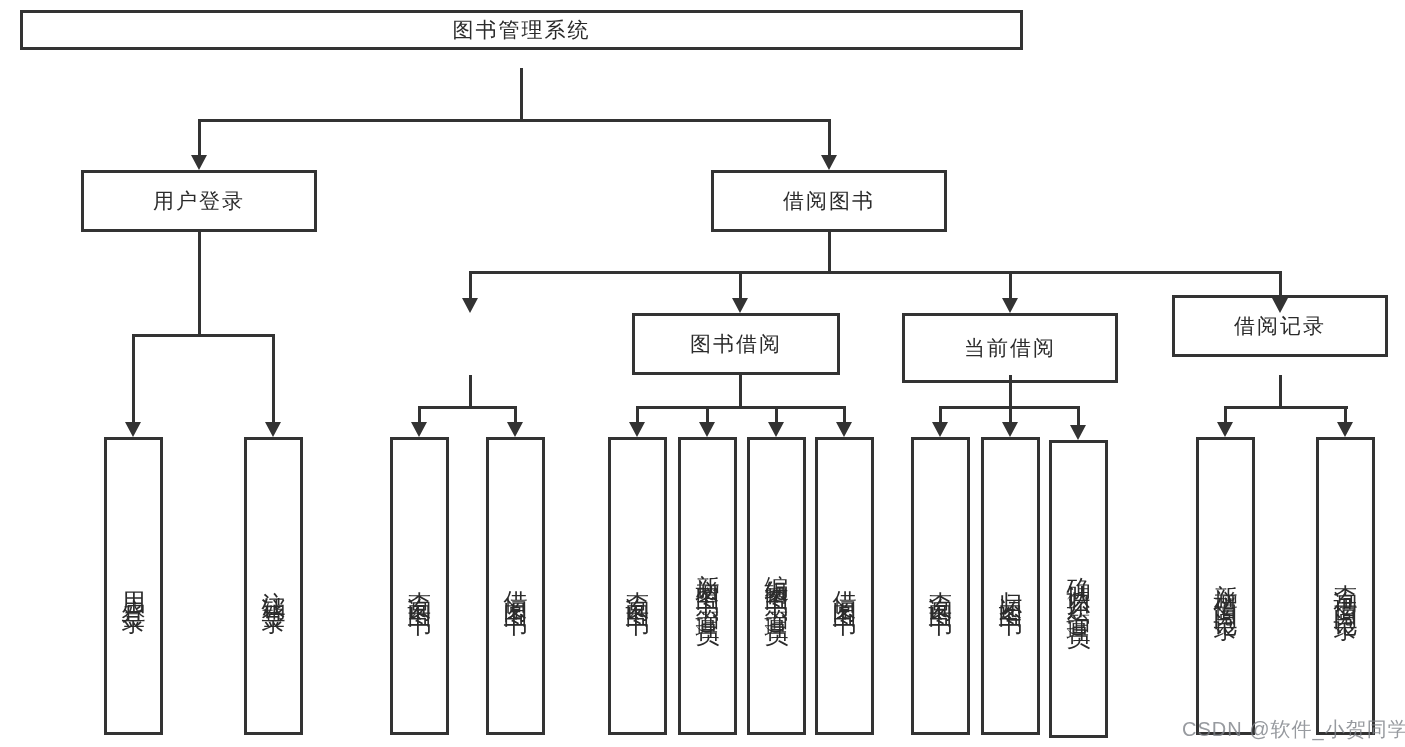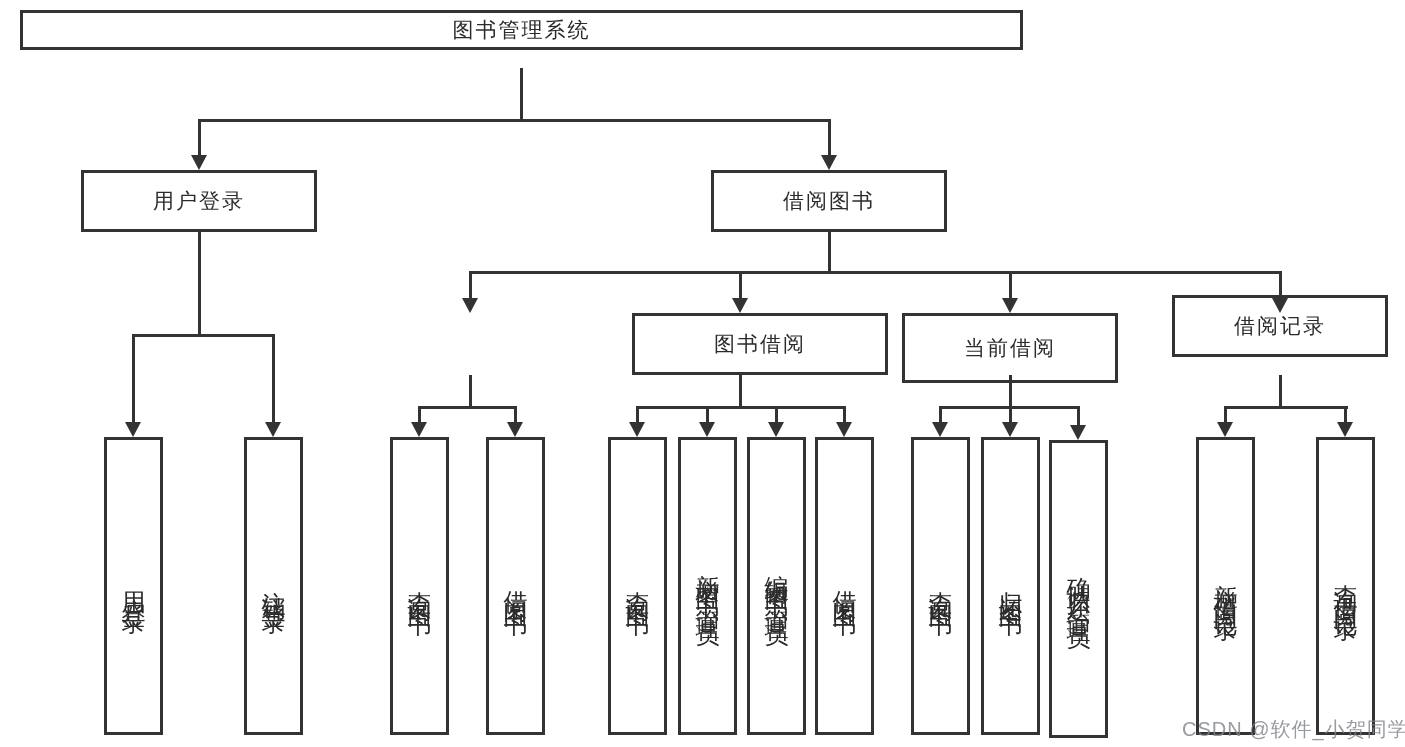--- a/index.html
+++ b/index.html
@@ -53,21 +53,21 @@
     <span>图书管理系统</span>
   </div>
 
   <div class="box hbox" style="left:81px;top:170px;width:236px;height:62px">
     <span>用户登录</span>
   </div>
   <div class="box hbox" style="left:711px;top:170px;width:236px;height:62px">
     <span>借阅图书</span>
   </div>
 
-  <div class="box hbox" style="left:632px;top:313px;width:256px;height:62px">
+  <div class="box hbox" style="left:632px;top:313px;width:208px;height:62px">
     <span>图书借阅</span>
   </div>
   <div class="box hbox" style="left:902px;top:313px;width:216px;height:70px">
     <span>当前借阅</span>
   </div>
   <div class="box hbox" style="left:1172px;top:295px;width:216px;height:62px">
     <span>借阅记录</span>
   </div>
 
   <div class="box vbox" style="left:104px;top:437px;width:59px;height:298px">

